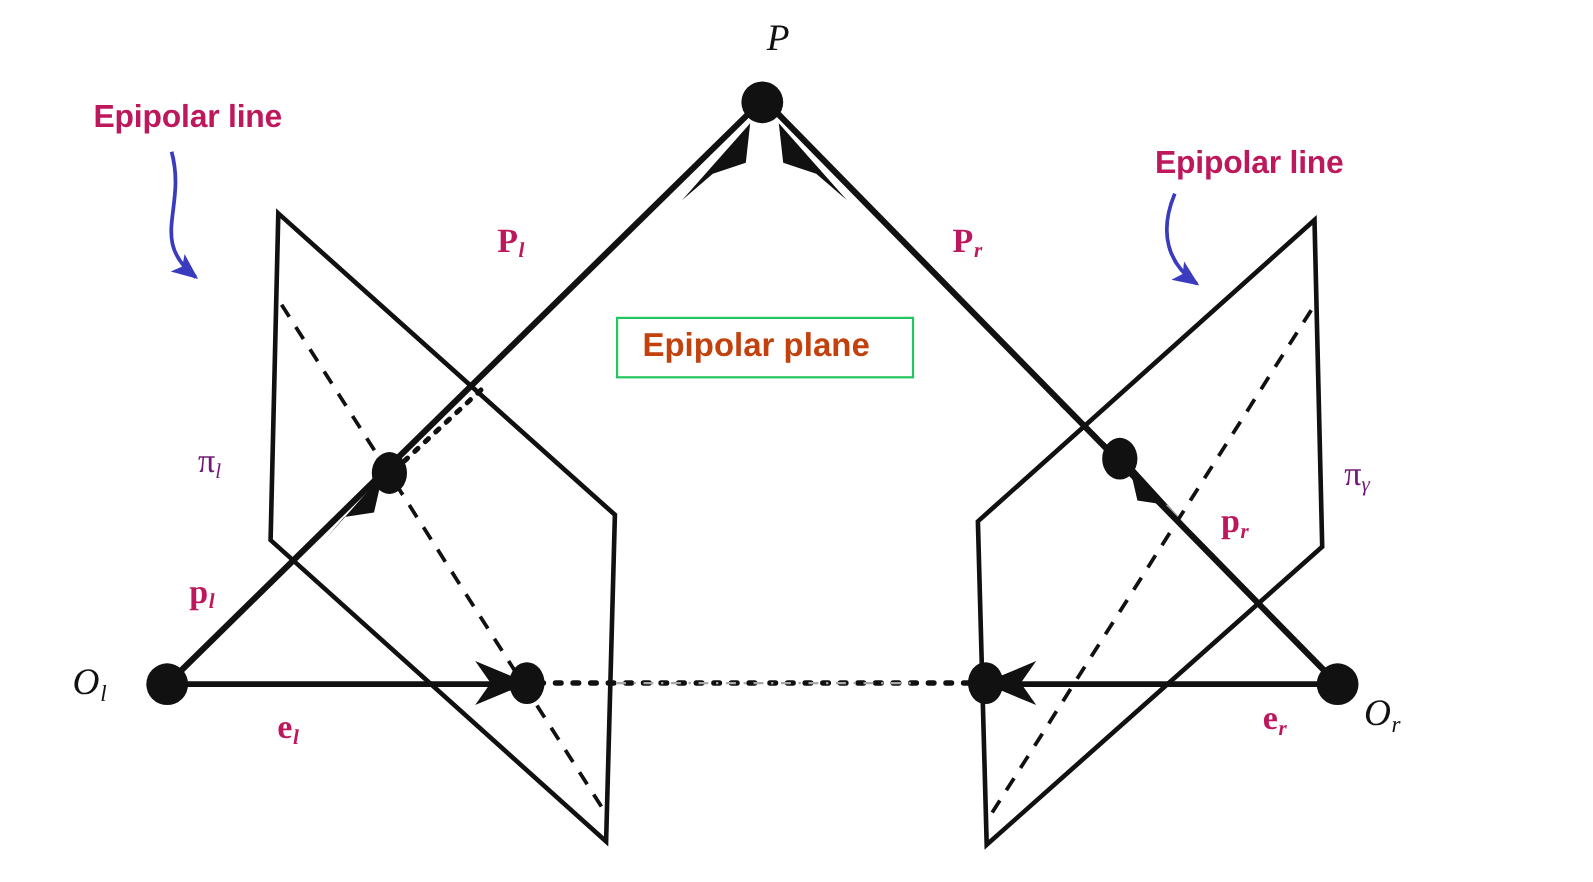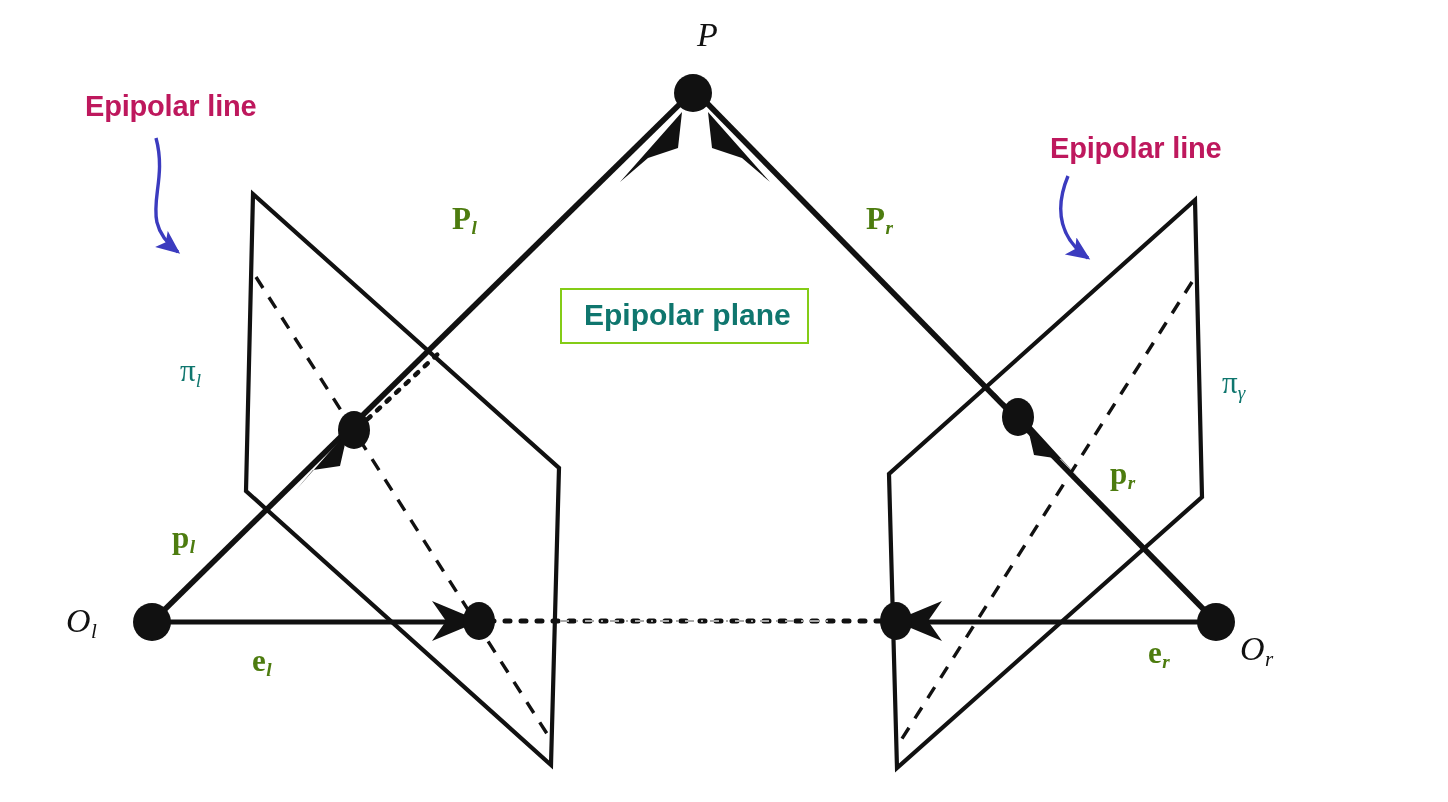--- a/index.html
+++ b/index.html
@@ -40,59 +40,60 @@
     font-size: 29px;
     font-weight: 700;
     color: #be185d;
     letter-spacing: -0.2px;
   }
   
   .boxlabel {
     font-family: "Liberation Sans", sans-serif;
     font-size: 30px;
     font-weight: 700;
-    color: #0f766e;
-    border: 2px solid #84cc16;
+    color: #c2410c;
+    border: 2px solid #22c55e;
     background: #ffffff;
-    padding: 10px 16px 12px 22px;
+    padding: 10px 38px 12px 22px;
     box-sizing: border-box;
   }
   
   .mathital {
     font-family: "Liberation Serif", serif;
     font-style: italic;
     font-size: 34px;
     color: #111111;
   }
   .mathital sub {
     font-size: 0.62em;
     font-style: italic;
     vertical-align: -0.28em;
     margin-left: 0.5px;
   }
   
   .vec {
     font-family: "Liberation Serif", serif;
     font-weight: 700;
     font-size: 31px;
-    color: #4d7c0f;
+    color: #be185d;
   }
   .vec sub {
     font-size: 0.62em;
     font-style: italic;
     font-weight: 700;
     vertical-align: -0.28em;
     margin-left: 0.5px;
   }
   
   .pilbl {
     font-family: "Liberation Serif", serif;
     font-size: 31px;
-    color: #0f766e;
+    color: #701a75;
     font-weight: 400;
+    margin-top: 48px;
   }
   .pilbl sub {
     font-size: 0.62em;
     font-style: italic;
     vertical-align: -0.30em;
   }
 </style>
 </head>
 <body>
 

